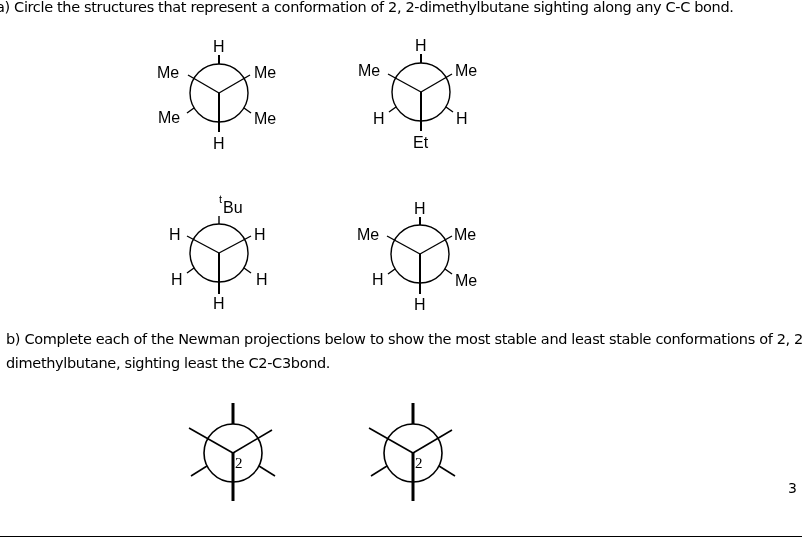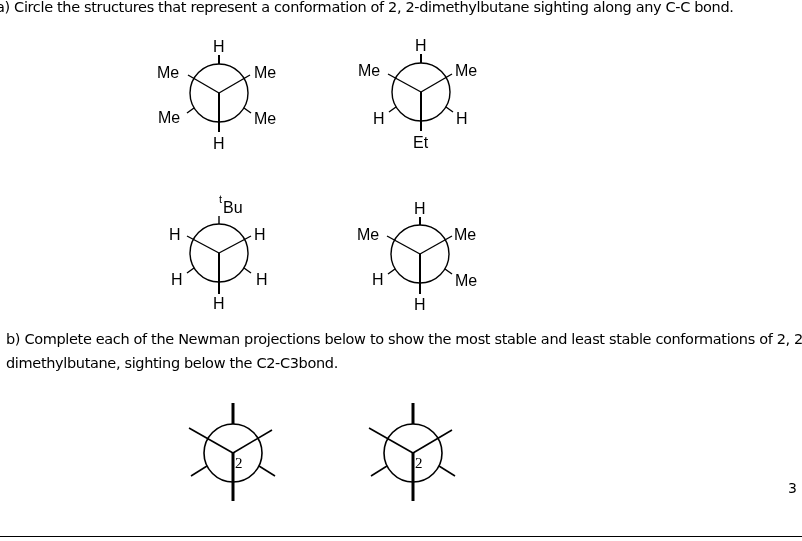--- a/index.html
+++ b/index.html
@@ -111,16 +111,16 @@
   <text class="lbl" x="454" y="240">Me</text>
   <text class="lbl" x="372" y="285">H</text>
   <text class="lbl" x="455" y="286">Me</text>
   <text class="lbl" x="414" y="310">H</text>
 
   <text class="num" x="235" y="468">2</text>
   <text class="num" x="415" y="468">2</text>
 </svg>
 
 <div id="qb1" class="q">b) Complete each of the Newman projections below to show the most stable and least stable conformations of 2, 2-</div>
-<div id="qb2" class="q">dimethylbutane, sighting below the C2-C3bond.</div>
+<div id="qb2" class="q">dimethylbutane, sighting least the C2-C3bond.</div>
 
 <div id="pagenum">3</div>
 <div id="rule"></div>
 
 </body></html>

